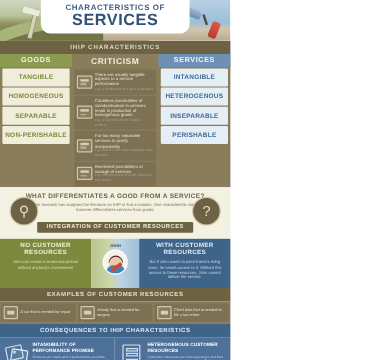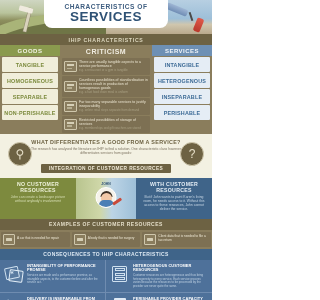--- a/index.html
+++ b/index.html
@@ -2,21 +2,21 @@
 <html><head>
 <meta charset="utf-8">
 <style>
   * { margin:0; padding:0; box-sizing:border-box; }
   body {
     width:212px; height:300px;
     font-family:"Liberation Sans", sans-serif;
     background:#ffffff;
     overflow:hidden;
   }
-  .page { width:212px; height:300px; position:relative; }
+  .page { width:192px; height:300px; position:relative; }
 
   
   .header { position:relative; height:34px; overflow:hidden; }
   .hdr-left {
     position:absolute; left:0; top:0; width:106px; height:34px;
     background:linear-gradient(#cfd6c2 0%, #b9c49c 38%, #8d8f5e 60%, #6e6c42 100%);
   }
   .hdr-left:before {
     content:""; position:absolute; left:-10px; top:14px;
     width:130px; height:30px; background:#a9b478;

